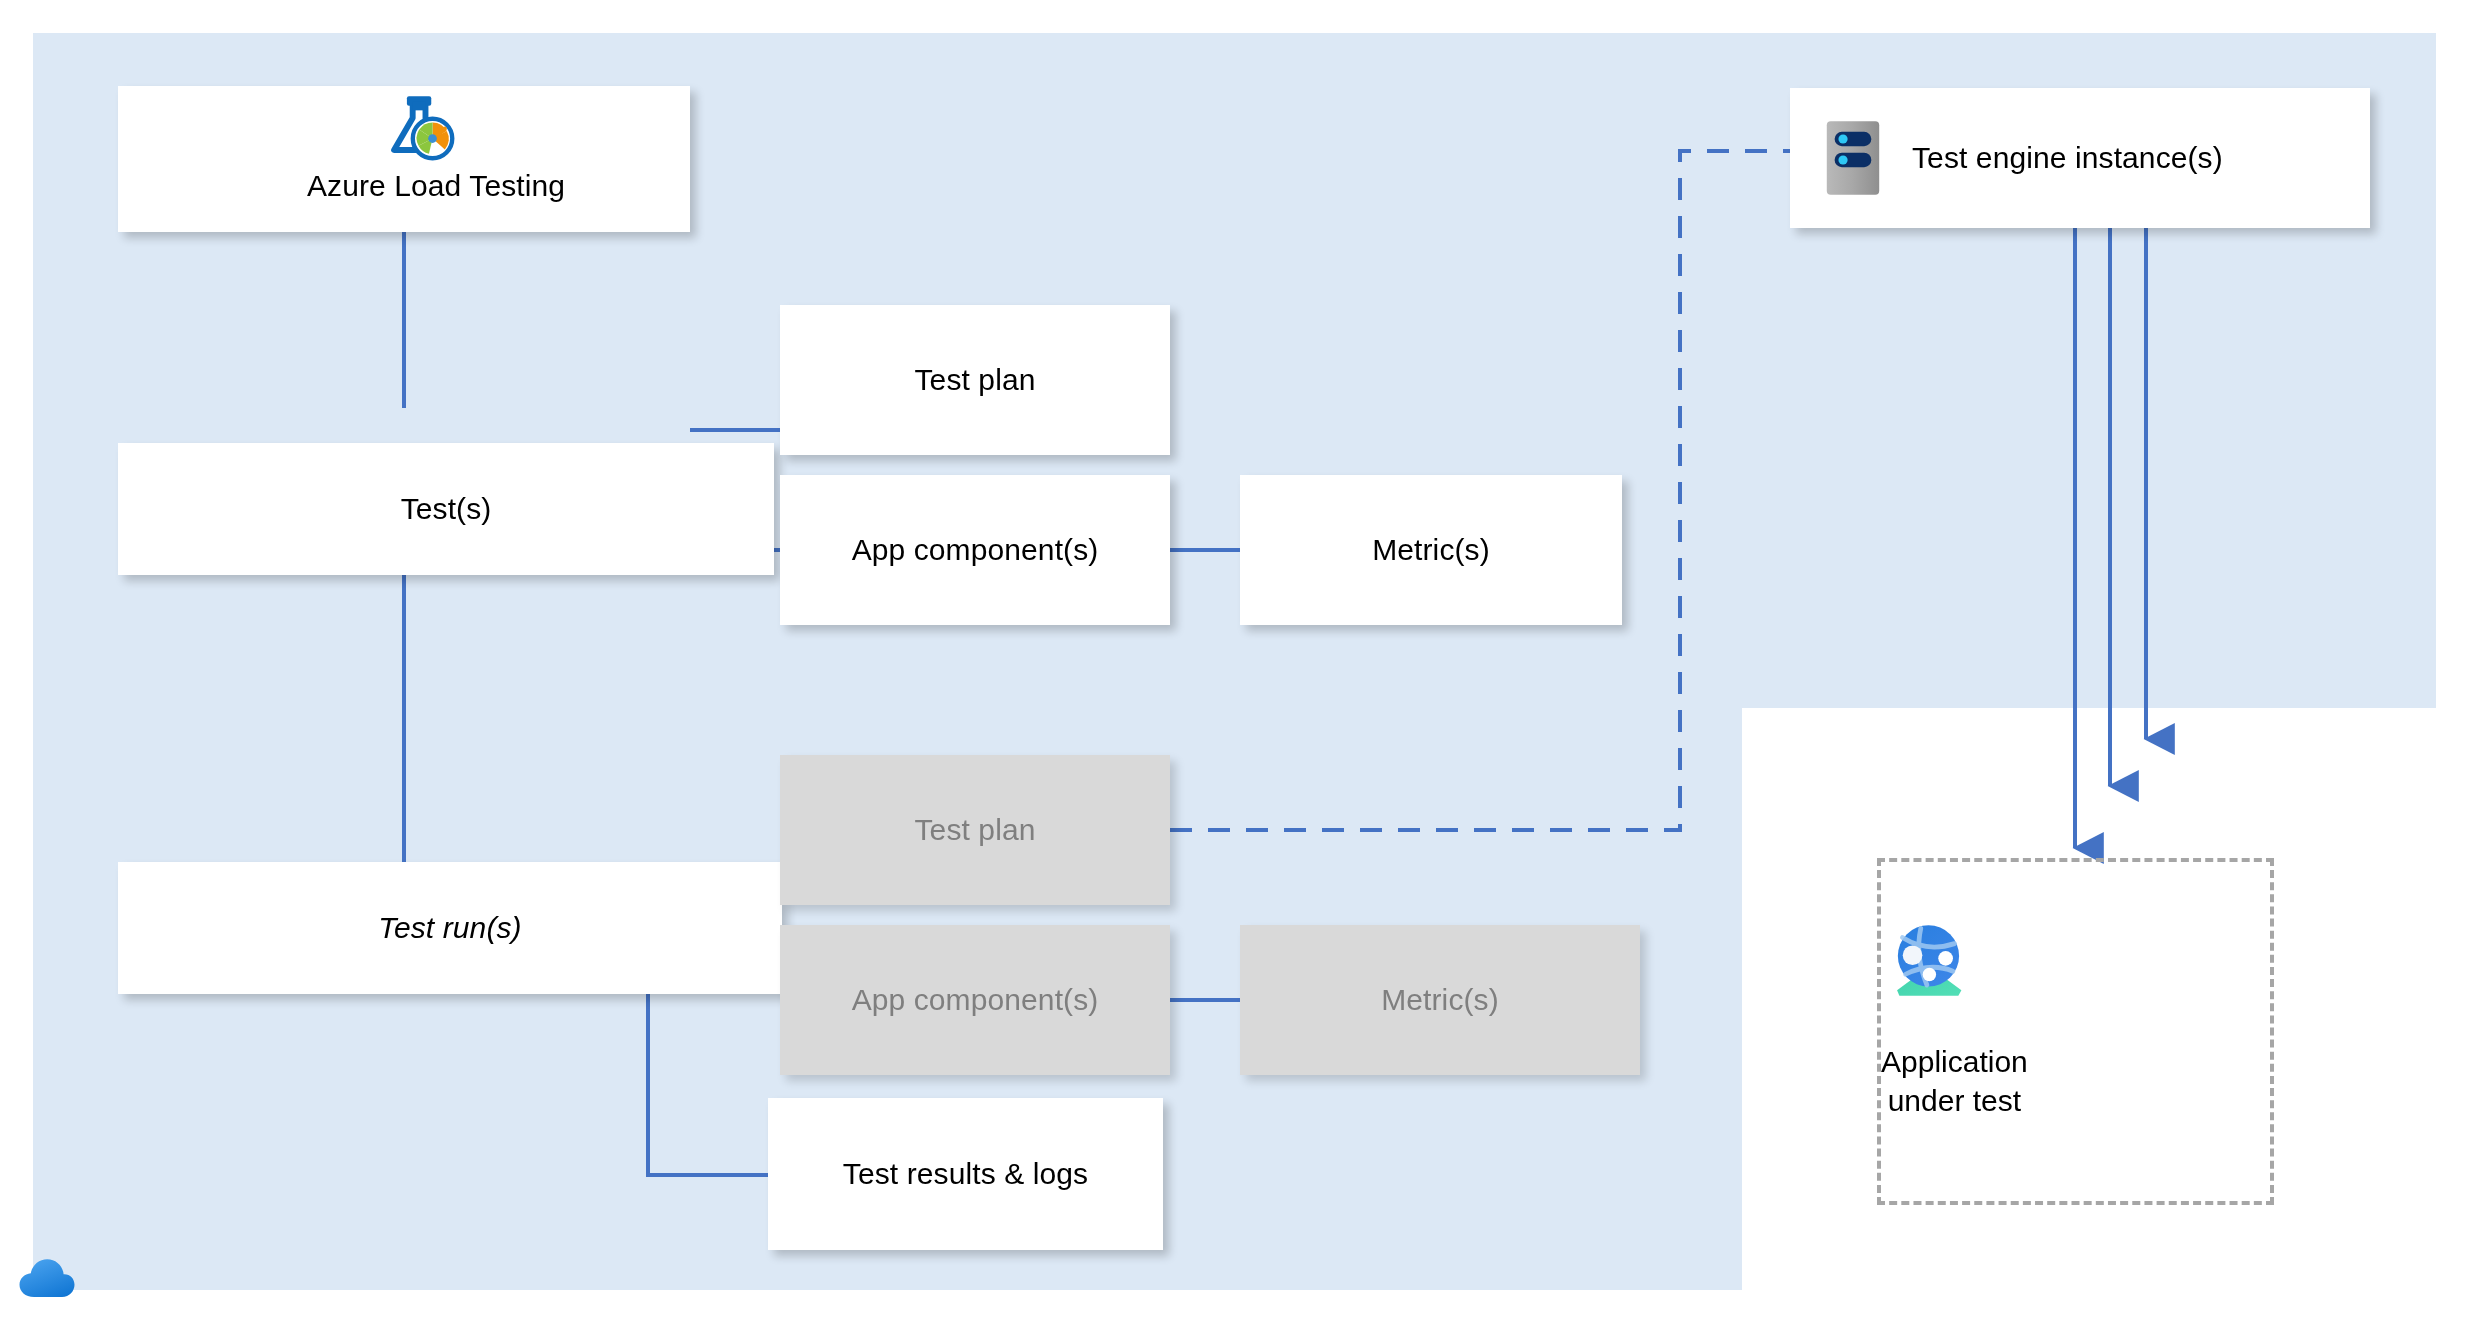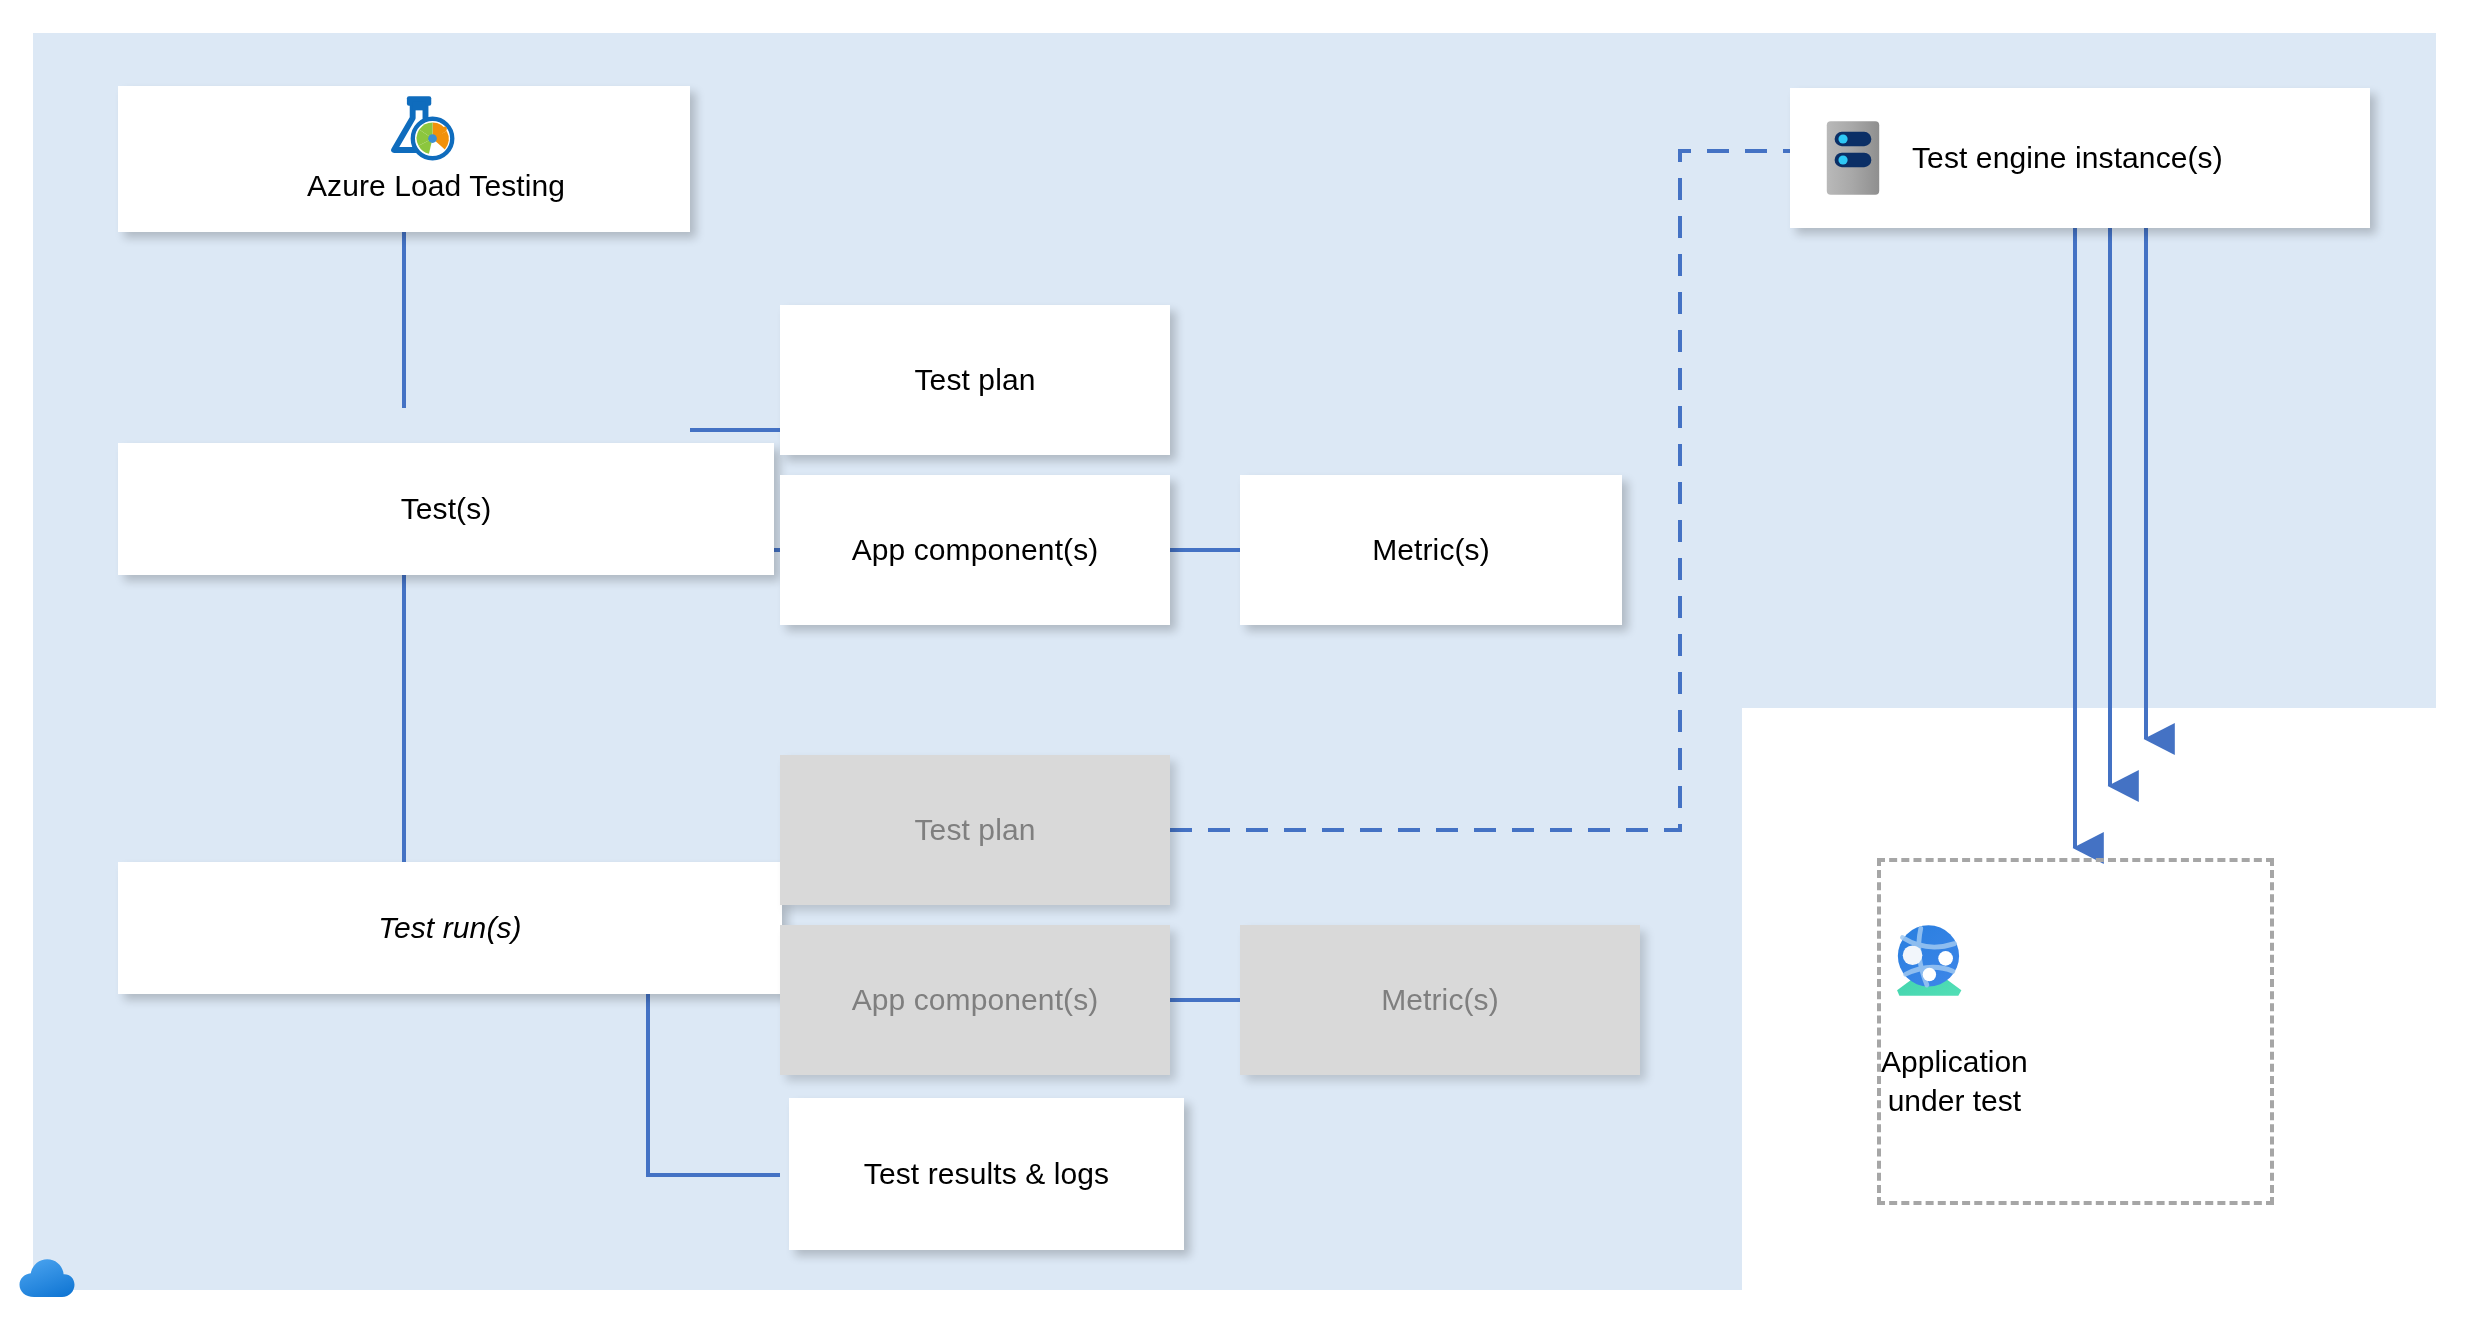--- a/index.html
+++ b/index.html
@@ -187,21 +187,21 @@
   </div>
 
   <div class="node gray" style="left:780px; top:925px; width:390px; height:150px;">
     <span class="label">App component(s)</span>
   </div>
 
   <div class="node gray" style="left:1240px; top:925px; width:400px; height:150px;">
     <span class="label">Metric(s)</span>
   </div>
 
-  <div class="node" style="left:789px; top:1098px; width:395px; height:152px;">
+  <div class="node" style="left:768px; top:1098px; width:395px; height:152px;">
     <span class="label">Test results &amp; logs</span>
   </div>
 
   <div class="node with-icon" style="left:1790px; top:88px; width:580px; height:140px;">
     <span class="icon-slot">
       <svg width="58" height="76" viewBox="0 0 44 58" aria-hidden="true">
         <defs>
           <linearGradient id="rackgrad" x1="0" y1="0" x2="1" y2="0">
             <stop offset="0%" stop-color="#b9b9b9"></stop>
             <stop offset="48%" stop-color="#a8a8a8"></stop>

